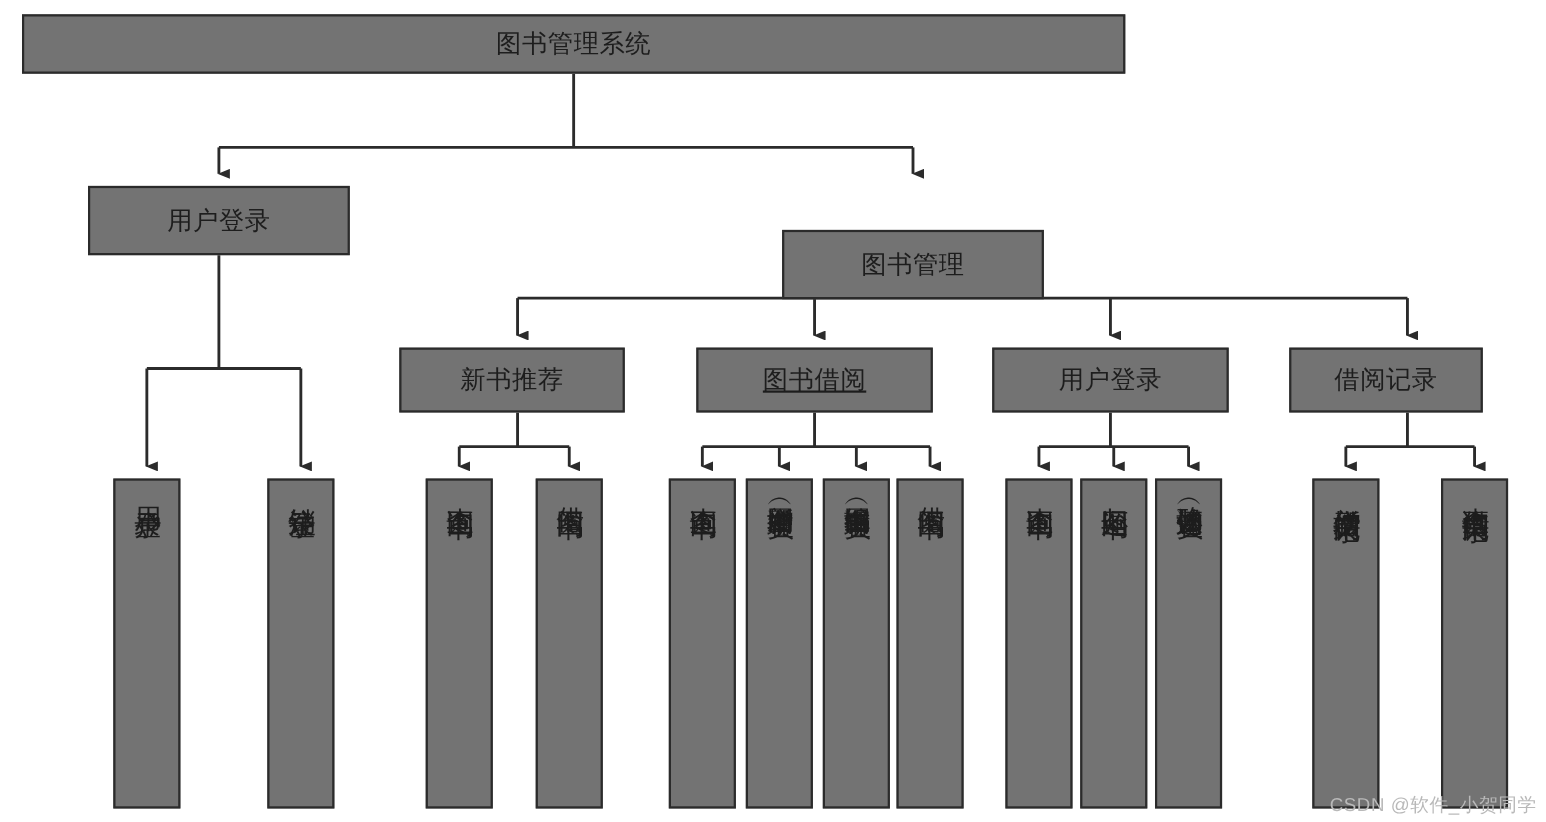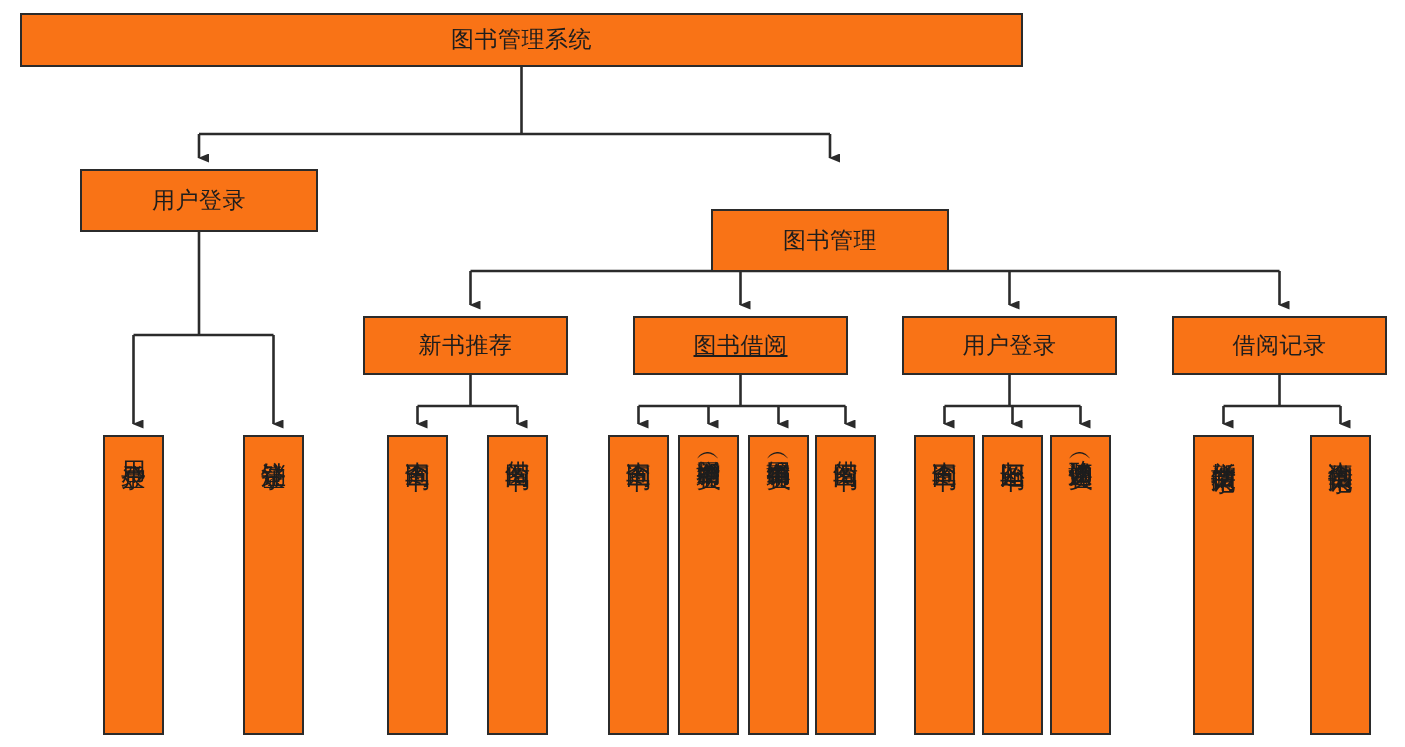--- a/index.html
+++ b/index.html
@@ -24,21 +24,21 @@
     position: absolute;
     left: 0;
     top: 0;
     width: 1405px;
     height: 747px;
     pointer-events: none;
   }
   .node {
     position: absolute;
     box-sizing: border-box;
-    background: #f97316;
+    background: #737373;
     border: 2px solid #2b2b2b;
     display: flex;
     align-items: center;
     justify-content: center;
     color: #1d1d1d;
   }
   .node-label {
     display: block;
     text-align: center;
     line-height: 1.12;
@@ -136,21 +136,21 @@
       </div>
       <div class="node horizontal" style="left: 363px; top: 316px; width: 205px; height: 59px;">
         <span class="node-label">新书推荐</span>
       </div>
       <div class="node horizontal" style="left: 633px; top: 316px; width: 215px; height: 59px; text-decoration: underline;">
         <span class="node-label">图书借阅</span>
       </div>
       <div class="node horizontal" style="left: 902px; top: 316px; width: 215px; height: 59px;">
         <span class="node-label">用户登录</span>
       </div>
-      <div class="node horizontal" style="left: 1172px; top: 316px; width: 215px; height: 59px;">
+      <div class="node horizontal" style="left: 1172px; top: 316px; width: 176px; height: 59px;">
         <span class="node-label">借阅记录</span>
       </div>
       <div class="node vertical" style="left: 103px; top: 435px; width: 61px; height: 300px;">
         <span class="node-label">用户登录</span>
       </div>
       <div class="node vertical" style="left: 243px; top: 435px; width: 61px; height: 300px;">
         <span class="node-label">注销登录</span>
       </div>
       <div class="node vertical" style="left: 387px; top: 435px; width: 61px; height: 300px;">
         <span class="node-label">查询图书</span>
@@ -180,13 +180,14 @@
         <span class="node-label">确认归还（管理员）</span>
       </div>
       <div class="node vertical" style="left: 1193px; top: 435px; width: 61px; height: 300px;">
         <span class="node-label">新增借阅记录</span>
       </div>
       <div class="node vertical" style="left: 1310px; top: 435px; width: 61px; height: 300px;">
         <span class="node-label">查询借阅记录</span>
       </div>
     </div>
 
+  <div class="watermark">CSDN @软件_小贺同学</div>
 </div>
 
 </body></html>

